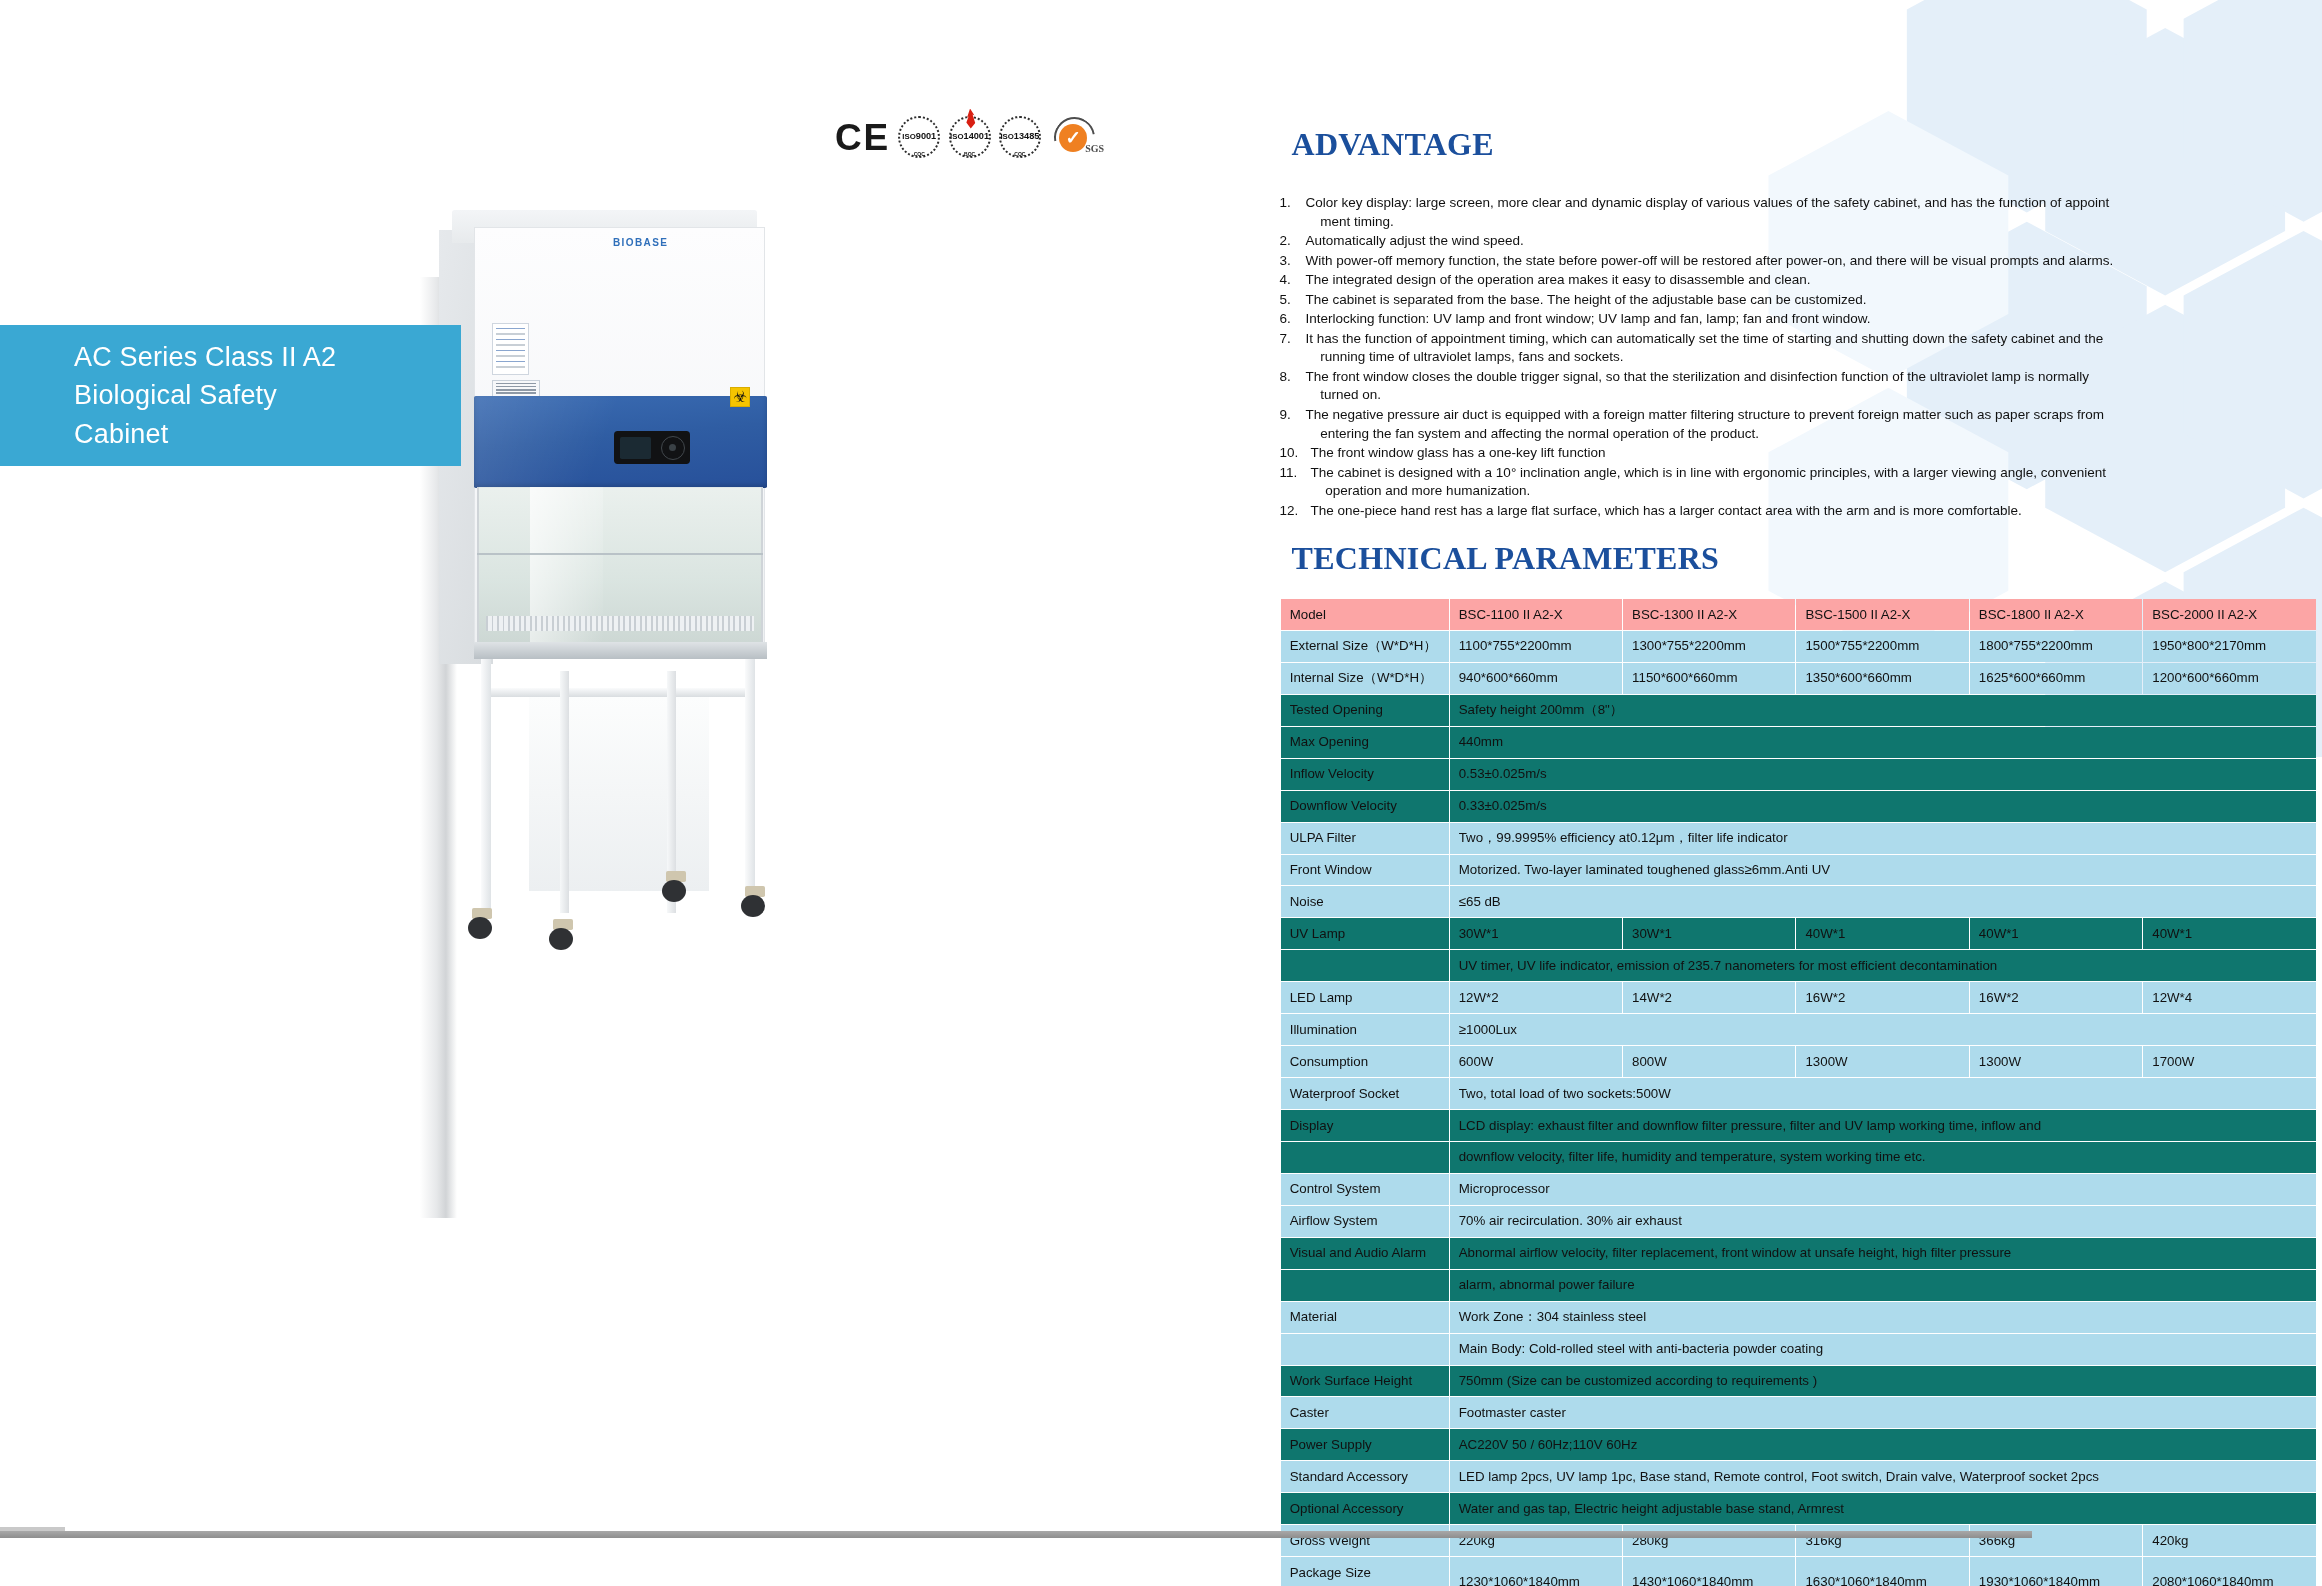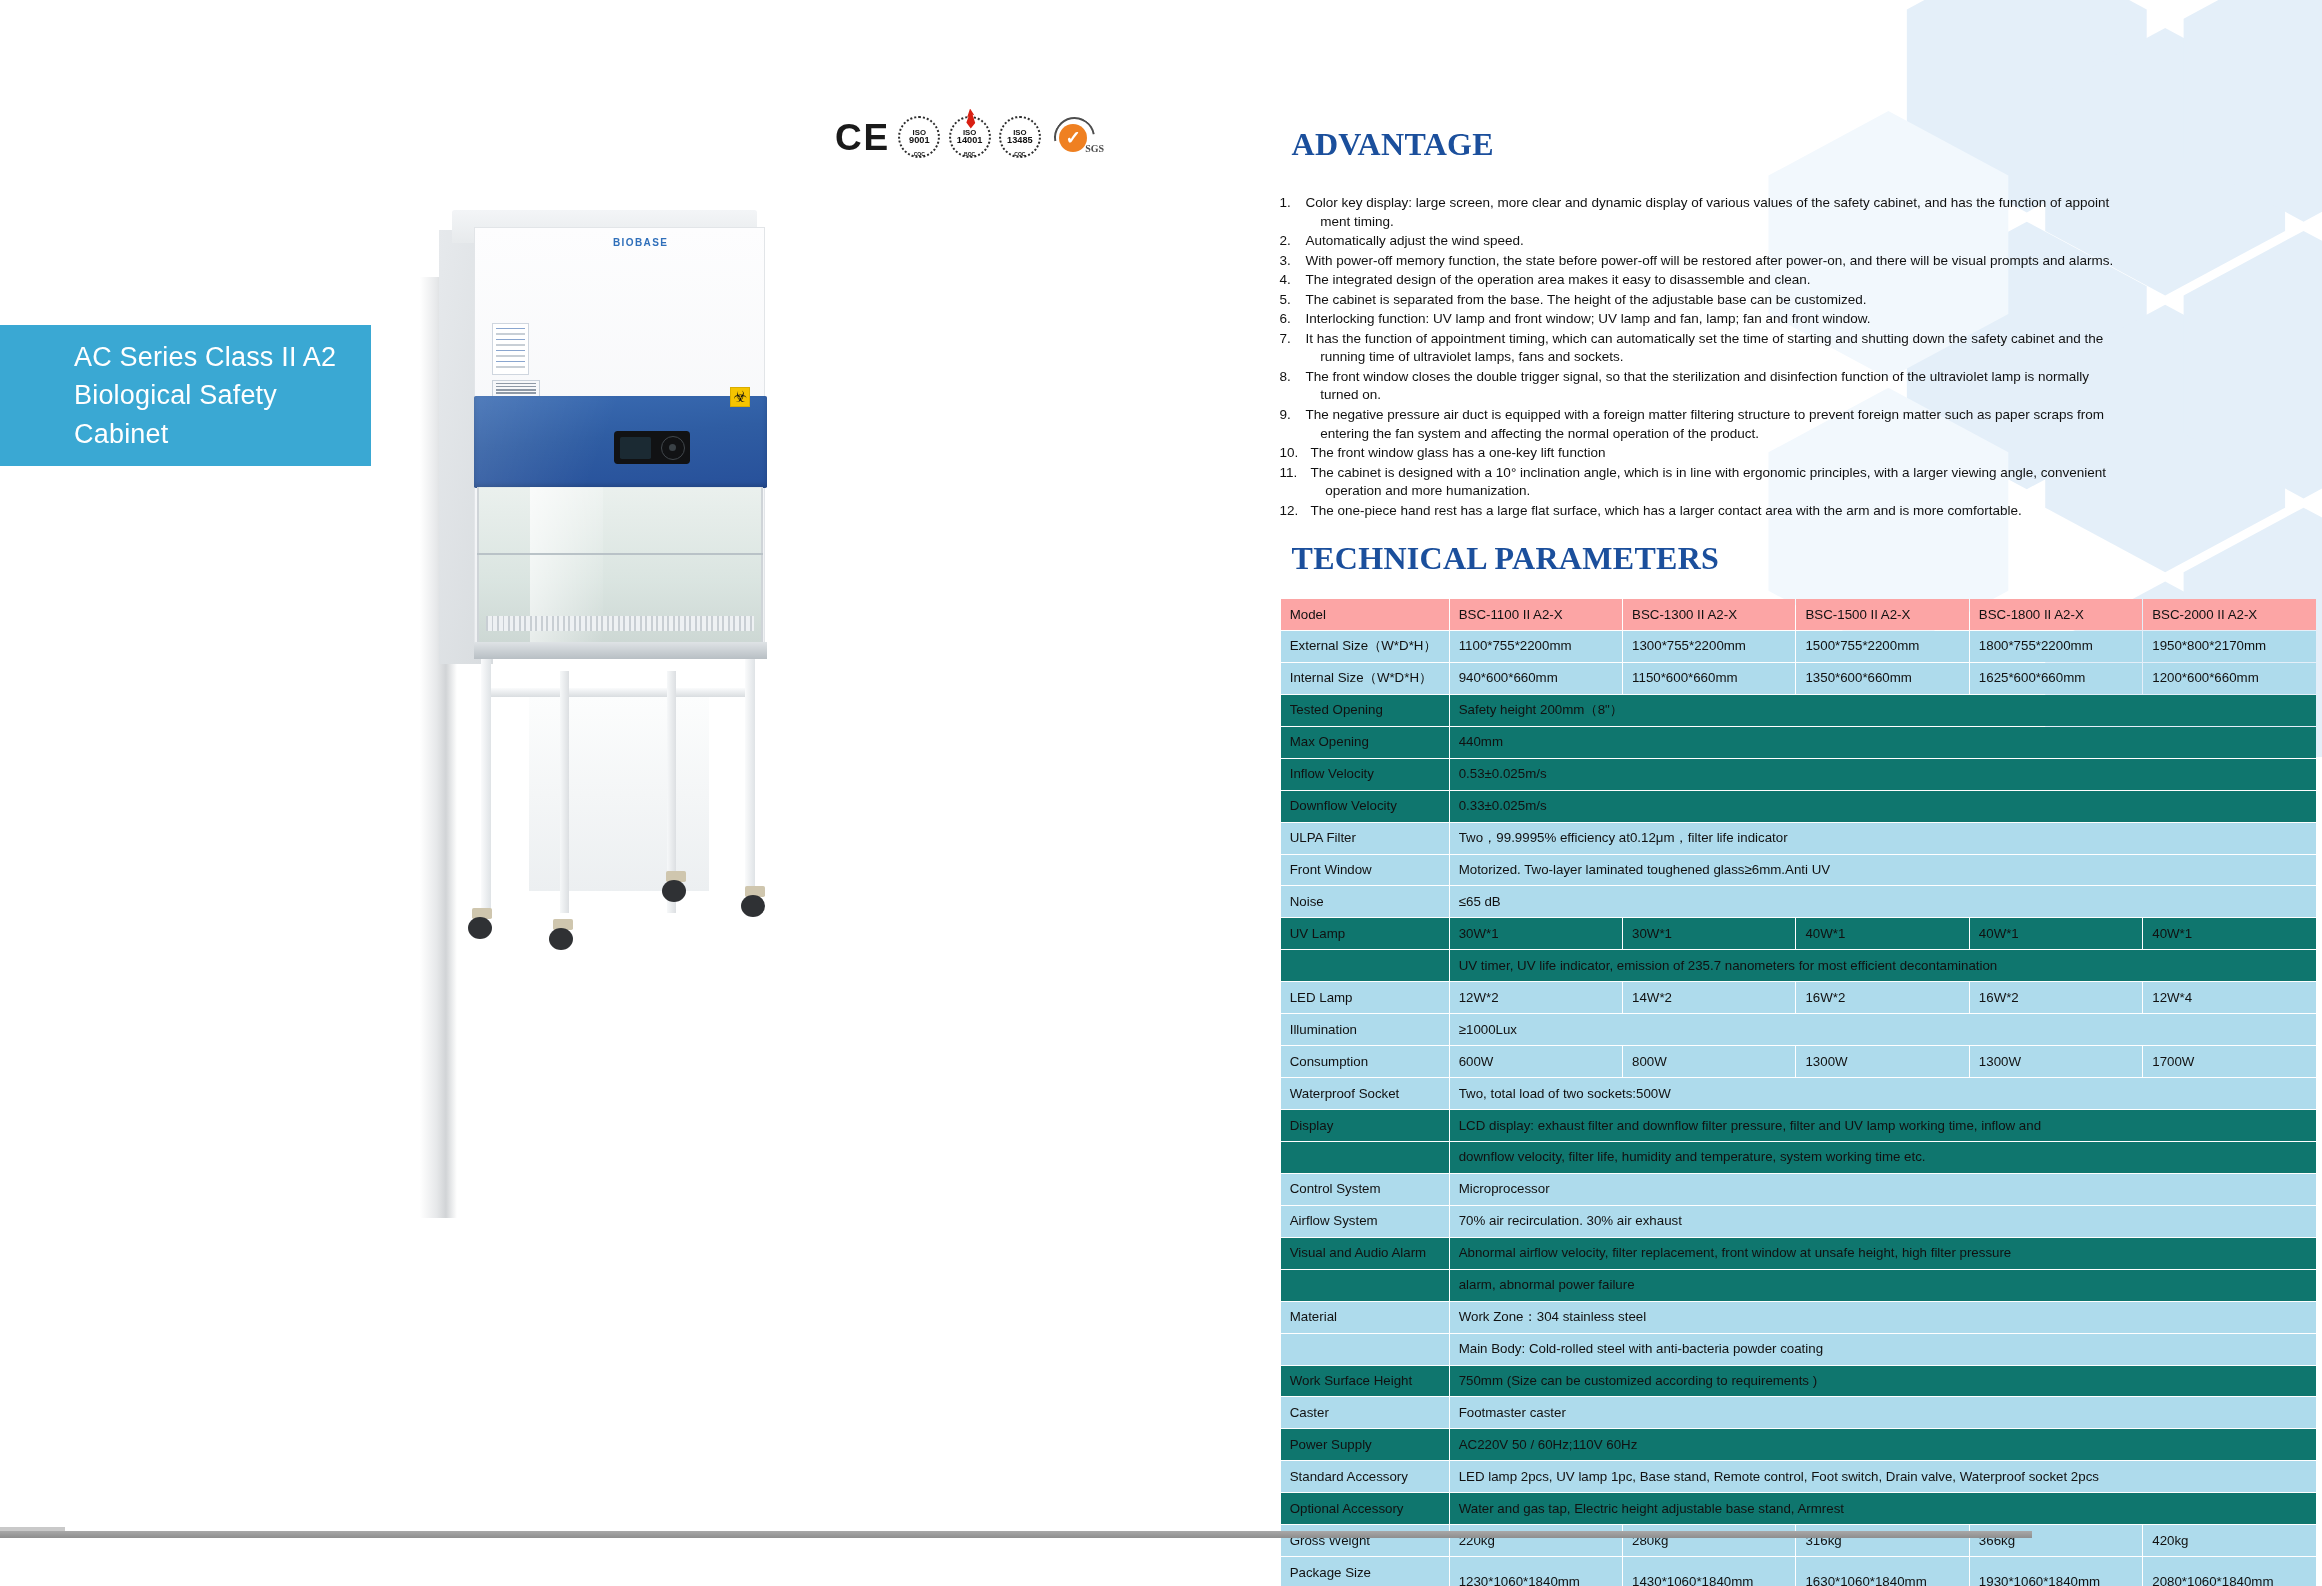--- a/index.html
+++ b/index.html
@@ -24,21 +24,21 @@
     background: linear-gradient(to right, #ffffff 0%, #e2e4e6 45%, #c9cccf 70%, #ffffff 100%);
     opacity: .85;
   }
 
   
   .certs { position: absolute; left: 835px; top: 116px; display: flex; align-items: center; gap: 8.3px; }
   .ce-mark { font-size: 37px; font-weight: bold; letter-spacing: 1.8px; color: #1a1a1a;
              font-family: "Liberation Sans", sans-serif; line-height: 1; }
   .iso-badge { width: 42px; height: 42px; position: relative; }
   .iso-badge .ring { position: absolute; inset: 0; border-radius: 50%; border: 2.3px dotted #2b2b2b; }
-  .iso-badge .txt { position: absolute; inset: 0; display: flex; flex-direction: column;
+  .iso-badge .txt { position: absolute; inset: 0; display: flex; flex-direction: row;
                     align-items: center; justify-content: center; font-size: 7.8px;
                     font-weight: bold; color: #111; line-height: 1.0; text-align: right; }
   .iso-badge .txt .n { font-size: 9.2px; }
   .iso-badge .cqc { position:absolute; bottom:0.9px; left:0; right:0; text-align:center; font-size:5px; font-weight:bold; color:#111;}
   .iso-badge.iso14001 .flame {
     position: absolute; top: -7.4px; left: 14.8px; width: 14.8px; height: 20px; background: #d81f12;
     clip-path: polygon(45% 0%, 75% 35%, 62% 30%, 80% 72%, 50% 100%, 20% 70%, 35% 40%, 25% 45%);
   }
   .sgs-badge { width: 55px; height: 42px; position: relative; }
   .sgs-badge .arc { position: absolute; top:0.9px; left: 4.6px; width: 41px; height: 41px; border-radius: 50%;
@@ -94,21 +94,21 @@
   .caster .whl   { position:absolute; left:0; top:9.2px; width:24px; height:22px; background:#2f3134; border-radius:50%;}
   .c1 { left:48px;  top:698px; }
   .c2 { left:129px; top:709px; }
   .c3 { left:242px; top:661px; }
   .c4 { left:321px; top:676px; }
   .logo-biobase  { position:absolute; left:138px; top:9.2px; font-size:10px; font-weight:bold; letter-spacing:1.4px;
                    color:#2f6fba; font-family:"Liberation Sans", sans-serif; }
 
   
   .banner {
-    position: absolute; left: 0; top: 325px; width: 371px; height: 141px;
+    position: absolute; left: 0; top: 325px; width: 461px; height: 141px;
     background: #3aa8d3; display: flex; align-items: center;
   }
   .banner h1 {
     color: #fff; font-size: 27px; font-weight: normal; line-height: 1.42;
     padding-left: 74px; letter-spacing: 0.2px;
   }
 
   
   .features { position: absolute; left: 0; top: 1006px; width: 1255px; height: 406px; }
 

